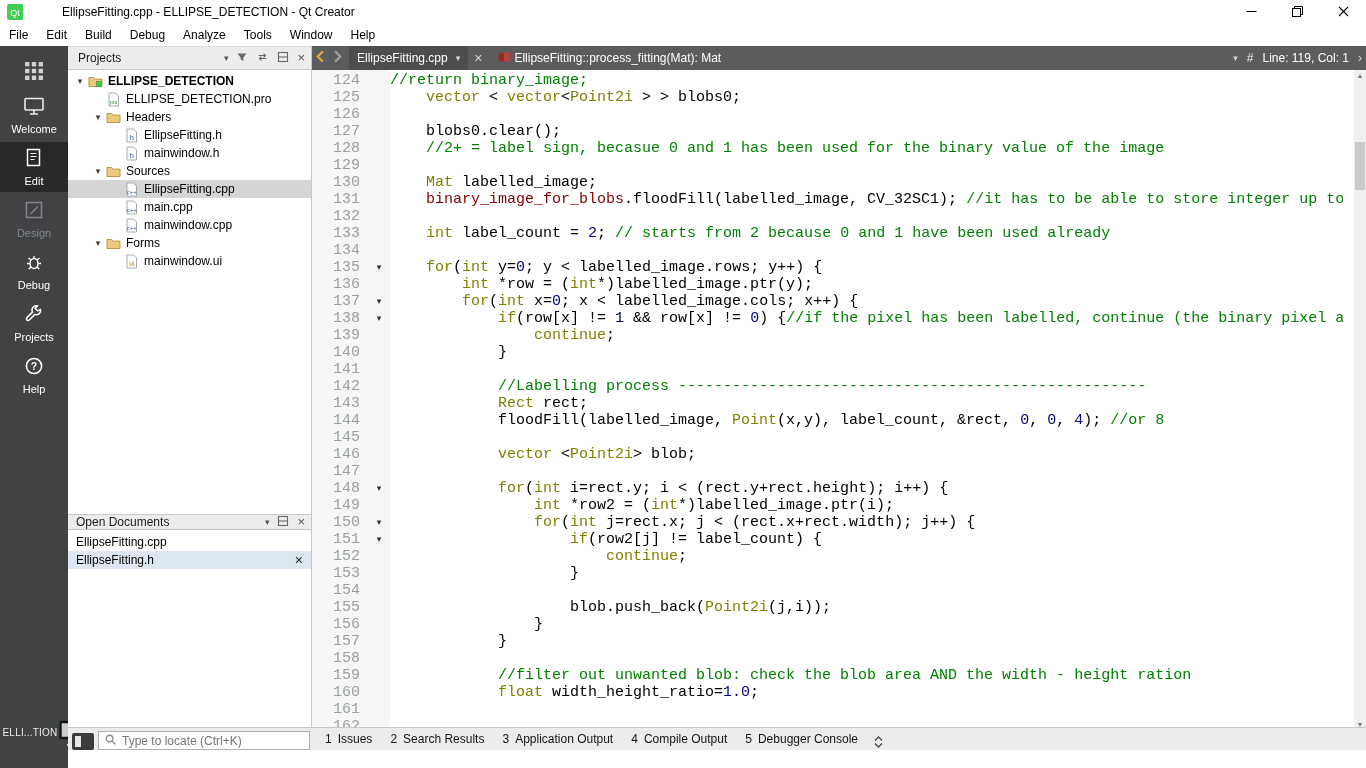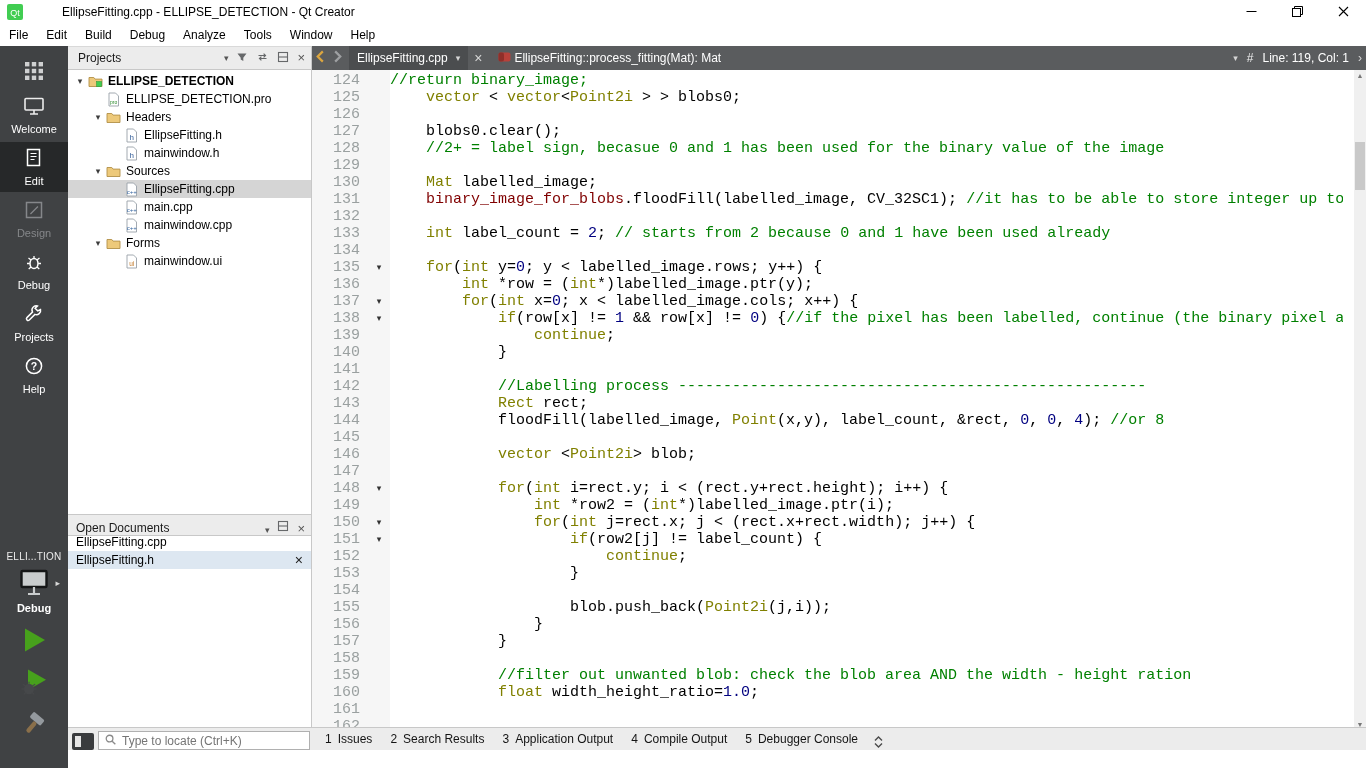--- a/index.html
+++ b/index.html
@@ -18,21 +18,21 @@
   .menu-item{font-size:12px;padding:0 9px;line-height:22px;color:#000}
 
   
   .mode-sidebar{position:absolute;top:46px;left:0;width:68px;bottom:0;background:#404244;display:flex;flex-direction:column;align-items:center;overflow:hidden}
   .grid-wrap{margin-top:14px;height:24px}
   .mode-list{margin-top:6px;width:68px}
   .mode-item{width:68px;height:50px;margin-bottom:2px;display:flex;flex-direction:column;align-items:center;justify-content:center;gap:3px}
   .mode-item.active{background:#262829}
   .mode-label{font-size:11px;color:#fff}
   .mode-item.disabled .mode-label{color:#85878a}
-  .kit-area{margin-top:auto;width:63px;display:flex;flex-direction:column;align-items:center;padding-bottom:20px}
+  .kit-area{margin-top:auto;width:63px;display:flex;flex-direction:row;align-items:center;padding-bottom:12px}
   .kit-name{font-size:10px;color:#ececec;letter-spacing:.2px;margin-bottom:6px;white-space:nowrap}
   .kit-btn{position:relative;width:56px;height:32px;display:flex;align-items:center;justify-content:center}
   .kit-caret{position:absolute;right:2px;top:10px;color:#d8d8d8;font-size:9px}
   .kit-config{font-size:11px;color:#fff;font-weight:bold;margin:2px 0 8px 0}
   .side-btn{width:40px;height:40px;display:flex;align-items:center;justify-content:center;margin-bottom:2px}
 
   
   .projects-header{position:absolute;top:46px;left:68px;width:244px;height:24px;background:#ececec;border-top:1px solid #d9d9d9;border-bottom:1px solid #c8c8c8;border-right:1px solid #c8c8c8;display:flex;align-items:center;font-size:12px;padding:0 6px 0 10px;gap:8px}
   .ph-label{color:#1a1a1a}
   .ph-spacer{flex:1}
@@ -51,21 +51,21 @@
   .tb-chevron{color:#d8d8d8;font-size:12px}
 
   
   .left-panel{position:absolute;top:70px;left:68px;width:244px;bottom:23px;background:#fff;border-right:1px solid #c8c8c8;overflow:hidden}
   .tree{position:absolute;top:2px;left:0;right:0}
   .tree-row{height:18px;display:flex;align-items:center;font-size:12px;color:#000;white-space:nowrap}
   .tree-row.selected{background:#d5d5d5}
   .tr-arrow{width:16px;text-align:center;font-size:9px;color:#3c3c3c;flex:0 0 auto}
   .tr-icon{width:15px;height:15px;margin-right:5px;flex:0 0 auto}
   .tr-label.bold{font-weight:bold}
-  .opendocs-header{position:absolute;top:444px;left:0;right:0;height:22px;background:#ececec;border-top:1px solid #c8c8c8;border-bottom:1px solid #c8c8c8;display:flex;align-items:flex-end;font-size:12px;padding:0 6px 0 8px;gap:8px}
+  .opendocs-header{position:absolute;top:444px;left:0;right:0;height:16px;background:#ececec;border-top:1px solid #c8c8c8;border-bottom:1px solid #c8c8c8;display:flex;align-items:center;font-size:12px;padding:0 6px 0 8px;gap:8px}
   .opendocs-list{position:absolute;top:463px;left:0;right:0}
   .opendoc-row{height:18px;display:flex;align-items:center;font-size:12px;padding-left:8px;white-space:nowrap}
   .opendoc-row.selected{background:#dde7f1}
   .od-close{margin-left:auto;padding:0 8px;color:#222;font-size:14px;line-height:14px}
 
   
   .editor{position:absolute;top:70px;left:312px;right:0;bottom:23px;background:#fff;overflow:hidden}
   .gutter-bg{position:absolute;top:0;left:0;width:78px;bottom:14px;background:#f6f6f6}
   .code-lines{position:absolute;top:2px;left:0;right:23px}
   .cline{display:flex;height:17px;font-family:"Liberation Mono",monospace;font-size:15px;line-height:17px;white-space:pre}

